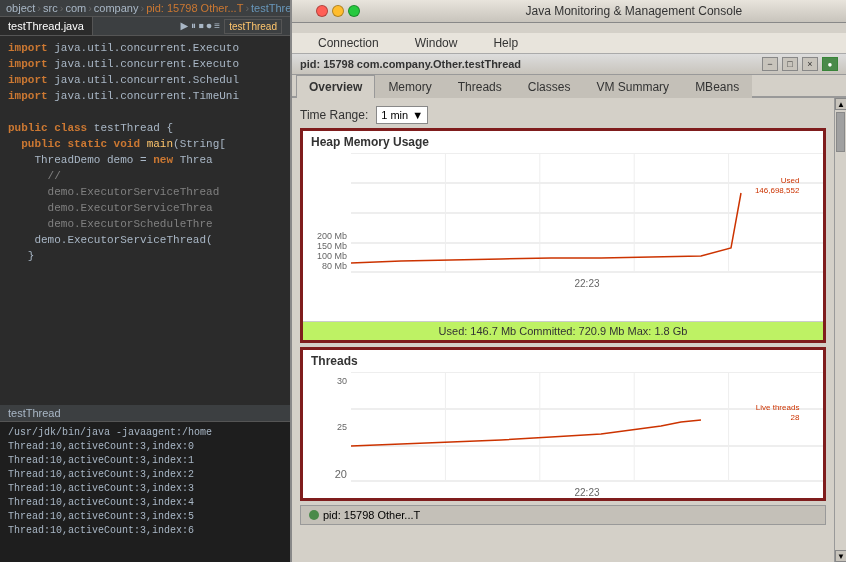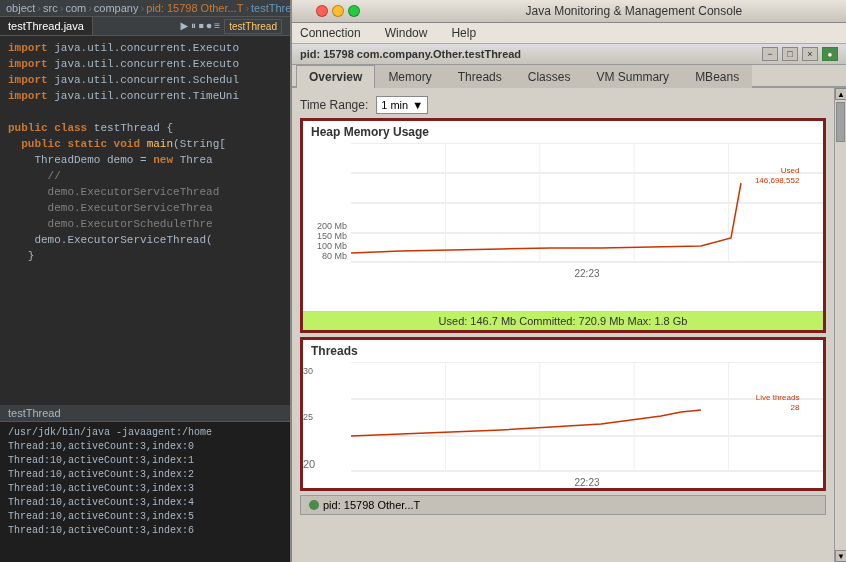--- a/index.html
+++ b/index.html
@@ -126,24 +126,25 @@
     }
     .btn-close { background: #ff5f56; }
     .btn-min { background: #ffbd2e; }
     .btn-max { background: #27c93f; }
 
     .window-btns { display: flex; gap: 4px; margin-right: auto; }
     .window-title { font-size: 12px; color: #333; font-family: 'Helvetica', sans-serif; margin: 0 auto; }
 
     #jmx-menubar {
       background: #e8e4dc;
-      padding: 2px 4px;
-      display: flex;
-      gap: 16px;
+      padding: 2px 22px;
+      display: flex;
+      gap: 28px;
       border-bottom: 1px solid #aaa;
+      margin-top: 10px;
     }
 
     .menu-item {
       font-size: 12px;
       color: #333;
       cursor: pointer;
       padding: 1px 4px;
     }
 
     #pid-bar {
@@ -422,21 +423,21 @@
             </svg>
             <div style="text-align:center;font-size:10px;color:#666;margin-top:2px;">22:23</div>
           </div>
         </div>
         <div class="chart-stats">Used: 146.7 Mb    Committed: 720.9 Mb    Max: 1.8 Gb</div>
       </div>
 
       <div class="chart-section">
         <div class="chart-title">Threads</div>
         <div style="display:flex; padding: 4px 0 0 0;">
-          <div style="width:48px; display:flex; flex-direction:column; justify-content:space-between; padding-bottom:18px; padding-top:4px; padding-right:4px;">
+          <div style="width:48px; display:flex; flex-direction:column; justify-content:space-between; padding-bottom:18px; padding-top:4px; text-align:right; padding-right:4px;">
             <span style="font-size:9px;color:#666;">30</span>
             <span style="font-size:9px;color:#666;">25</span>
             <span style="font-size:11px;color:#666;">20</span>
           </div>
           <div style="flex:1; position:relative;">
             <svg width="100%" height="110">
 
               <line x1="0" y1="0" x2="100%" y2="0" stroke="#ddd" stroke-width="1"></line>
               <line x1="0" y1="37" x2="100%" y2="37" stroke="#ddd" stroke-width="1"></line>
               <line x1="0" y1="74" x2="100%" y2="74" stroke="#ddd" stroke-width="1"></line>

